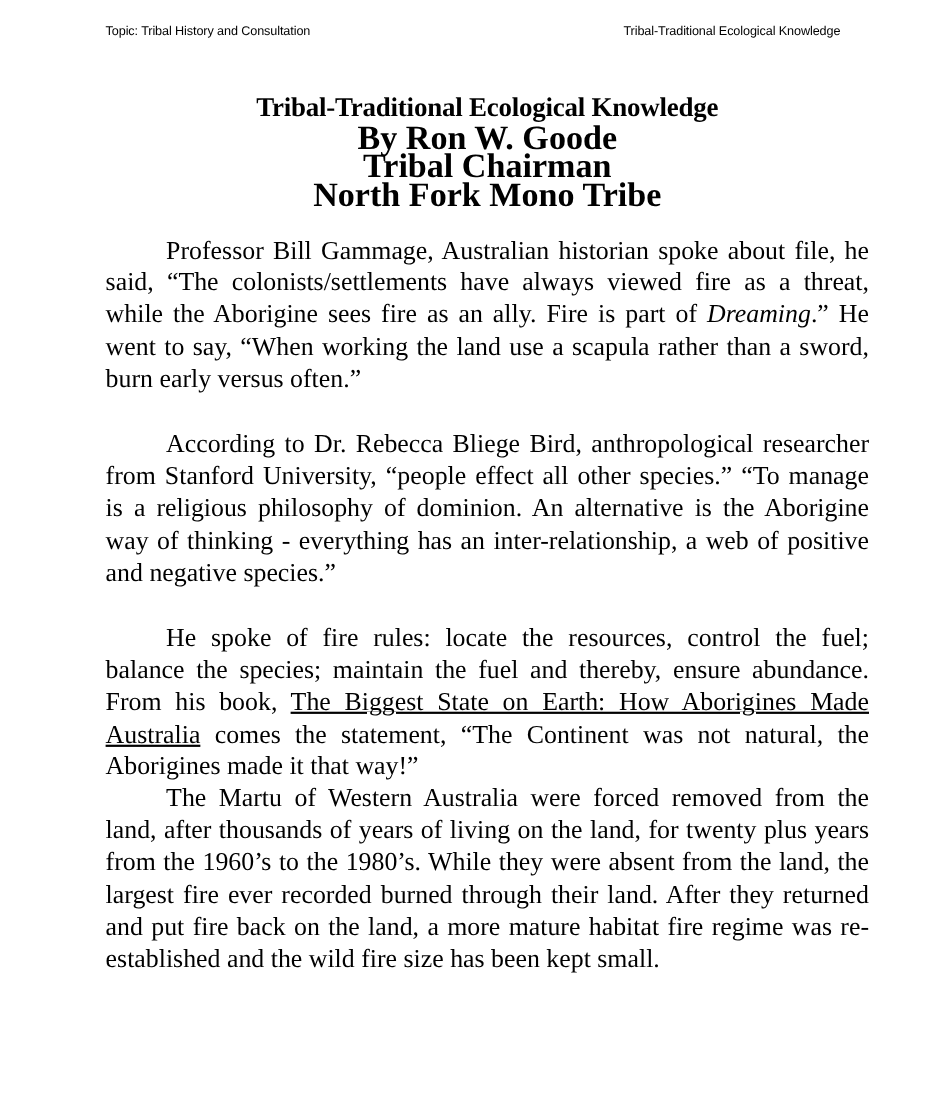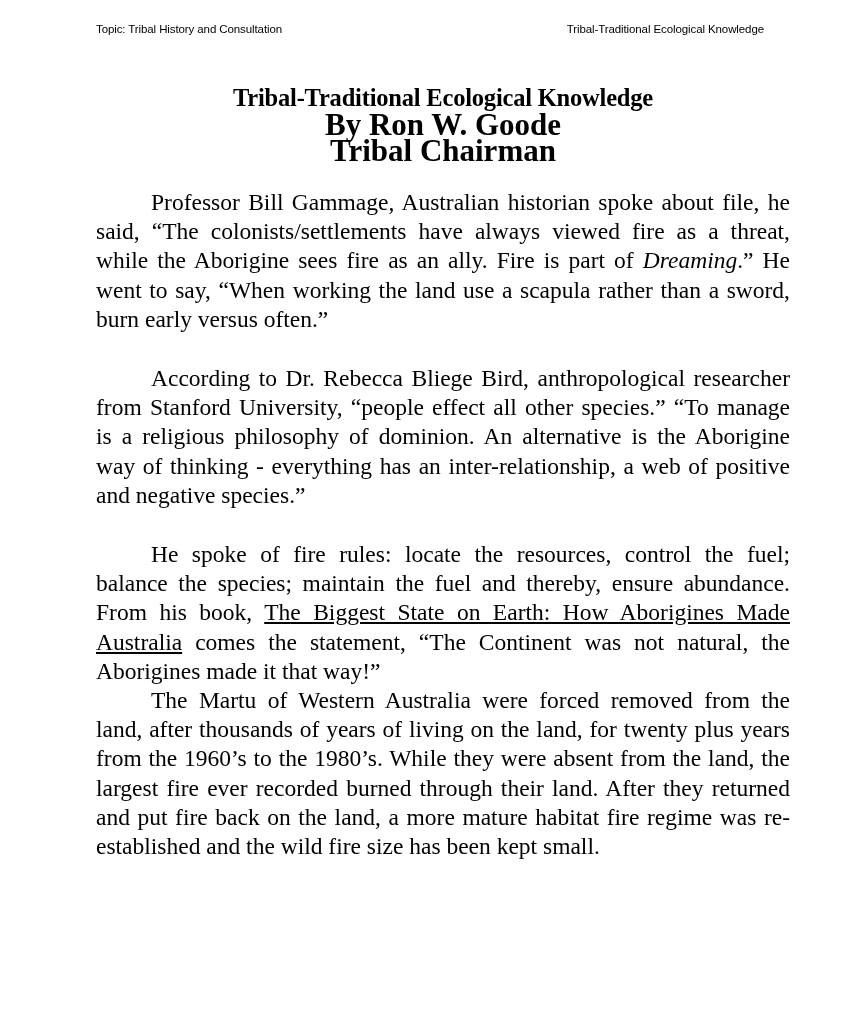--- a/index.html
+++ b/index.html
@@ -111,20 +111,21 @@
     <span class="hdr-left">Topic: Tribal History and Consultation</span>
     <span class="hdr-right">Tribal-Traditional Ecological Knowledge</span>
   </div>
 
   <div class="content">
 
     <div class="title-block">
       <div class="doc-title">Tribal-Traditional Ecological Knowledge</div>
       <div class="byline">By Ron W. Goode</div>
       <div class="byline">Tribal Chairman</div>
+      <div class="byline">North Fork Mono Tribe</div>
     </div>
 
     <div class="body-copy">
 
 
       <p class="para indented"><span>Professor Bill Gammage, Australian historian spoke about file, he said, “The colonists/settlements have always viewed fire as a threat, while the Aborigine sees fire as an ally. Fire is part of </span><em>Dreaming</em><span>.” He went to say, “When working the land use a scapula rather than a sword, burn early versus often.”</span></p>
 
       <p class="para indented">According to Dr. Rebecca Bliege Bird, anthropological researcher from Stanford University, “people effect all other species.” “To manage is a religious philosophy of dominion. An alternative is the Aborigine way of thinking - everything has an inter-relationship, a web of positive and negative species.”</p>
 
       <p class="para indented"><span>He spoke of fire rules: locate the resources, control the fuel; balance the species; maintain the fuel and thereby, ensure abundance. From his book, </span><u class="book-title">The Biggest State on Earth: How Aborigines Made Australia</u><span> comes the statement, “The Continent was not natural, the Aborigines made it that way!”</span></p>

